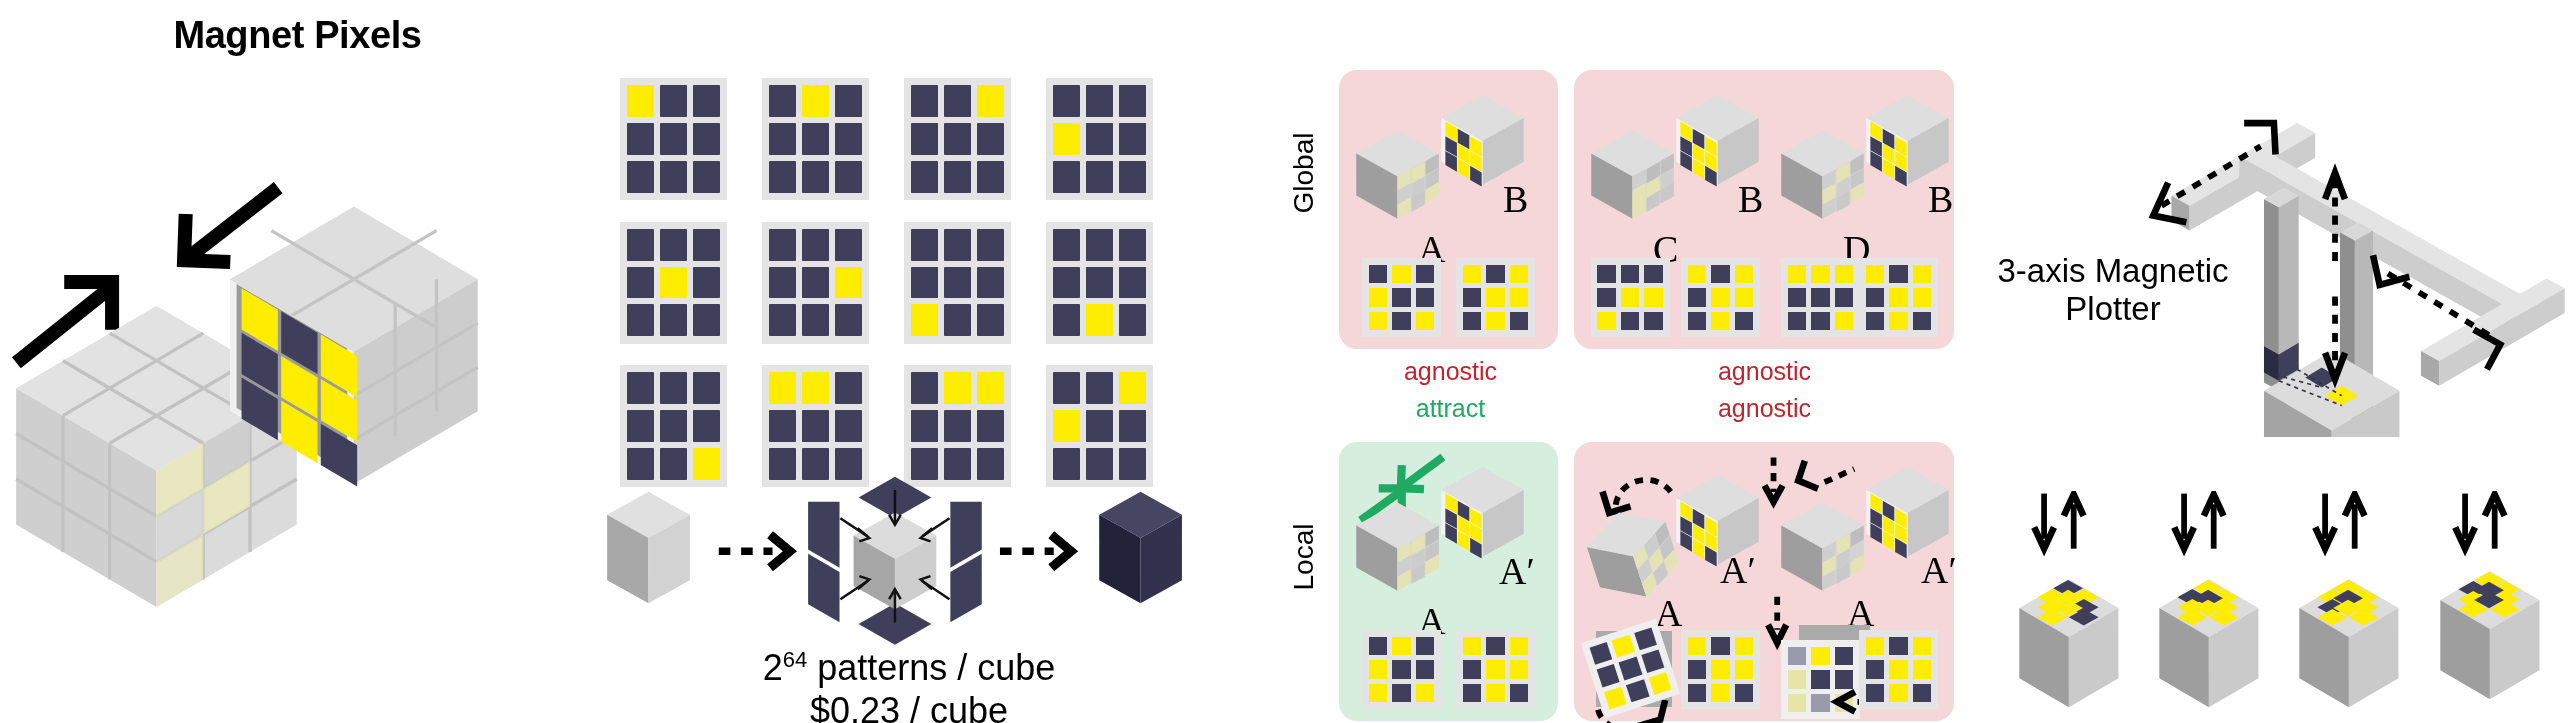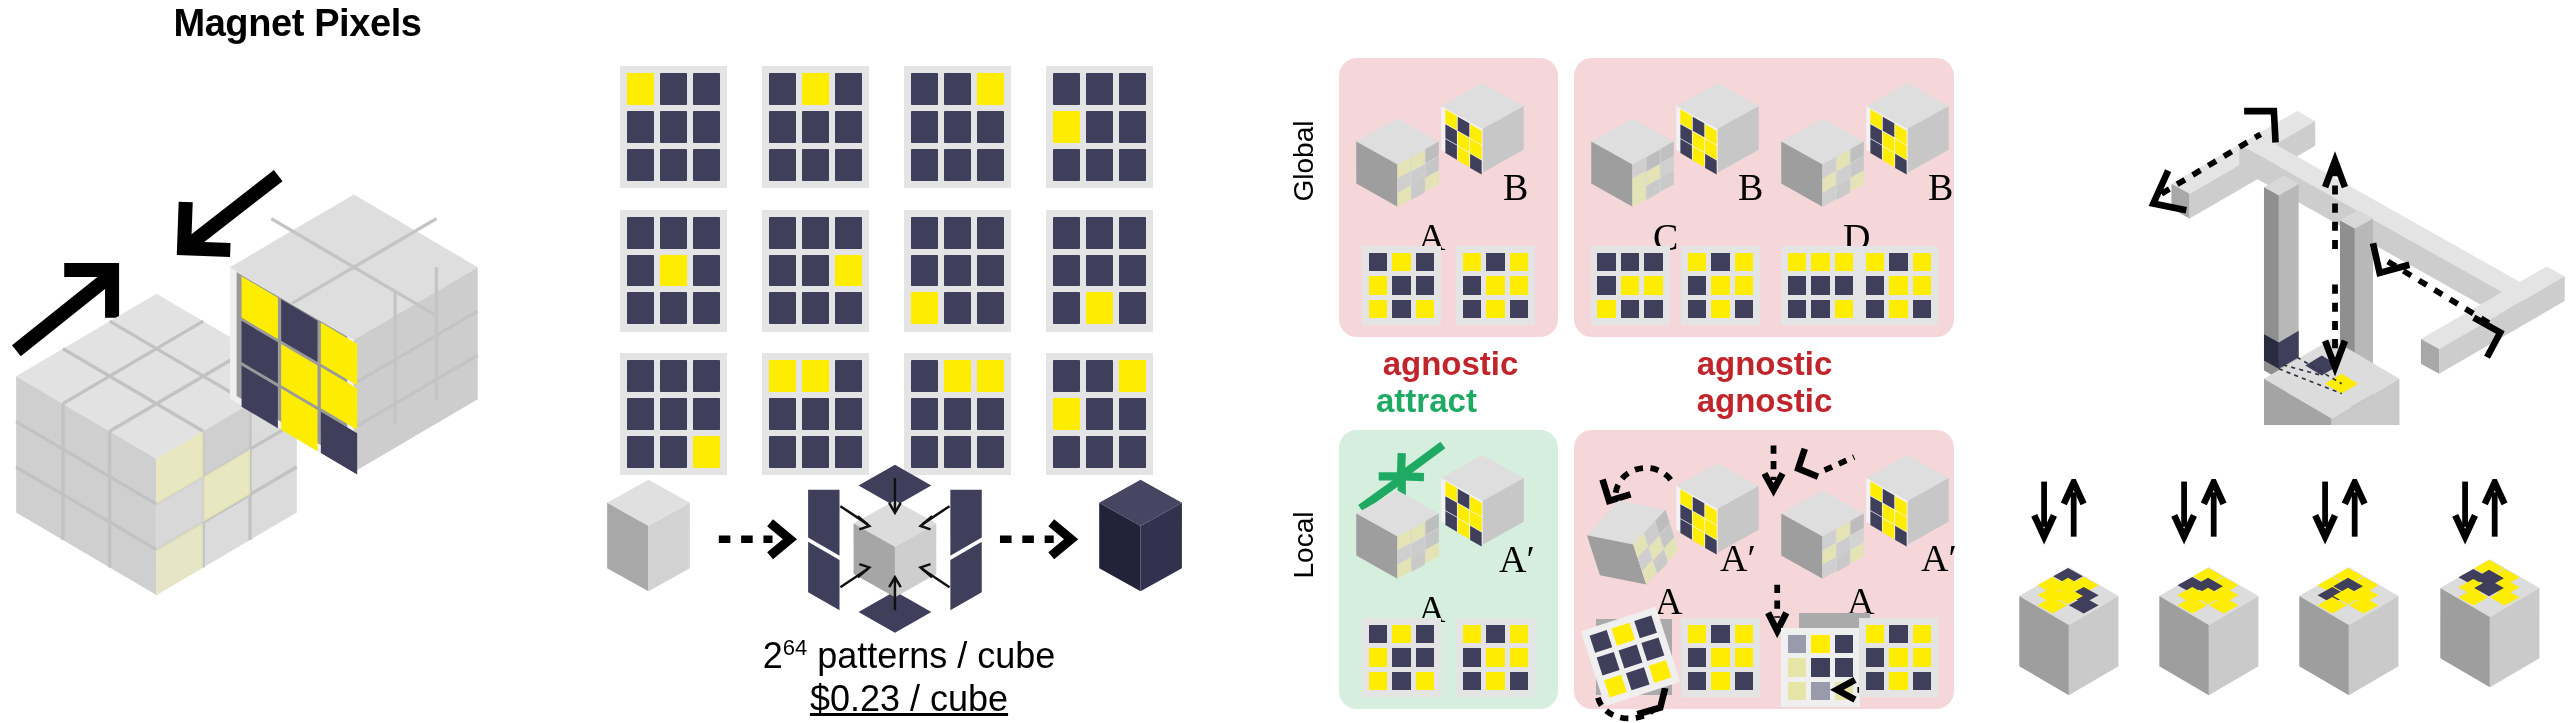--- a/index.html
+++ b/index.html
@@ -2,21 +2,21 @@
 <html style="font-size:13.2px"><head>
 <meta charset="utf-8">
 <style>
   * { box-sizing: border-box; margin:0; padding:0; }
   html,body { background:#ffffff; }
   body {
     width:2576px; height:723px;
     font-family:"Liberation Sans", sans-serif;
     position:relative; overflow:hidden;
   }
-  .panel { position:absolute; top:0; height:675px; }
+  .panel { position:absolute; top:12px; height:675px; }
   .panel-title {
     position:absolute; top:1.7px; width:100%; text-align:center;
     font-size:38px; font-weight:bold; color:#000;
     font-family:"Liberation Sans", sans-serif;
     letter-spacing:-0.4px; white-space:nowrap;
   }
 
   
   .grid3 { display:grid; grid-template-columns:repeat(3,1fr); grid-template-rows:repeat(3,1fr);
            background:#e4e4e4; }
@@ -34,21 +34,21 @@
 
   
   .arrow-blk { position:absolute; }
 
   .sidelabel {
     position:absolute; font-size:28px; color:#000;
     transform:rotate(-90deg); transform-origin:center center;
     white-space:nowrap;
   }
 
-  .callout { position:absolute; font-weight:bold; font-size:33px; white-space:nowrap; }
+  .callout { position:absolute; font-weight:normal; font-size:25px; white-space:nowrap; }
   .c-red { color:#c0252c; }
   .c-green { color:#1faa63; }
 
   .rbox { position:absolute; border-radius:18px; }
   .rbox.pink { background:#f6d7d9; }
   .rbox.green { background:#d5eedd; }
 
   .cube-letter { position:absolute; font-size:38px; color:#000; font-family:"Liberation Serif", serif; }
 
   .stat { position:absolute; width:100%; text-align:center; font-size:36px; color:#000; white-space:nowrap;}
@@ -494,21 +494,21 @@
       <div class="cell"></div>
         <div class="cell y"></div>
         <div class="cell y"></div>
       <div class="cell"></div>
         <div class="cell y"></div>
         <div class="cell"></div>
     </div>
   </div>
 
   <div class="callout c-red" style="left:153px; top:345px; width:149px; text-align:center;">agnostic</div>
-  <div class="callout c-green" style="left:153px; top:382px; width:149px; ">attract</div>
+  <div class="callout c-green" style="left:153px; top:382px; width:149px; text-align:center;">attract</div>
   <div class="callout c-red" style="left:467px; top:345px; width:149px; text-align:center;">agnostic</div>
   <div class="callout c-red" style="left:467px; top:382px; width:149px; text-align:center;">agnostic</div>
 
   <div class="rbox green" style="left:116px; top:430px; width:219px; height:279px;">
     <svg style="position:absolute; left:15px; top:8.3px;" width="107" height="79" viewBox="0 0 130 95">
       <g stroke="#1faa63" stroke-width="10" fill="none" stroke-linejoin="miter">
         <path d="M108,8 L62,42"></path>
           <path d="M58,18 L57,46 L85,47"></path>
         <path d="M8,85 L54,52"></path>
           <path d="M30,46 L58,46 L58,74"></path>
@@ -770,20 +770,24 @@
       <path d="M416,290 L416,382" stroke-dasharray="11 11"></path>
       <path d="M404,358 L416,390 L428,358" stroke-width="8" stroke-linejoin="miter"></path>
     </g>
     <g stroke="#000" stroke-width="7" fill="none">
       <path d="M480,262 L608,340" stroke-dasharray="11 11"></path>
       <path d="M462,240 L470,276 L506,266" stroke-width="8" stroke-linejoin="miter"></path>
       <path d="M584,330 L616,348 L600,378" stroke-width="8" stroke-linejoin="miter"></path>
     </g>
   </svg>
 
+  <div class="plotter-label" style="left:10px; top:240px; width:240px;">
+    <div>3-axis Magnetic</div>
+    <div>Plotter</div>
+  </div>
 
   <div style="position:absolute; left:25px; top:479px; width:545px; display:flex; justify-content:space-between;">
 
     <div style="width:124px; position:relative;">
       <svg style="position:absolute; left:18px; top:0;" width="74" height="66" viewBox="0 0 90 80">
         <path d="M22,3 L22,58" stroke="#000" stroke-width="7" fill="none"></path>
         <path d="M10,44 L22,70 L34,44" stroke="#000" stroke-width="8" fill="none" stroke-linejoin="miter"></path>
         <path d="M58,70 L58,16" stroke="#000" stroke-width="7" fill="none"></path>
         <path d="M46,30 L58,4 L70,30" stroke="#000" stroke-width="8" fill="none" stroke-linejoin="miter"></path>
       </svg>

